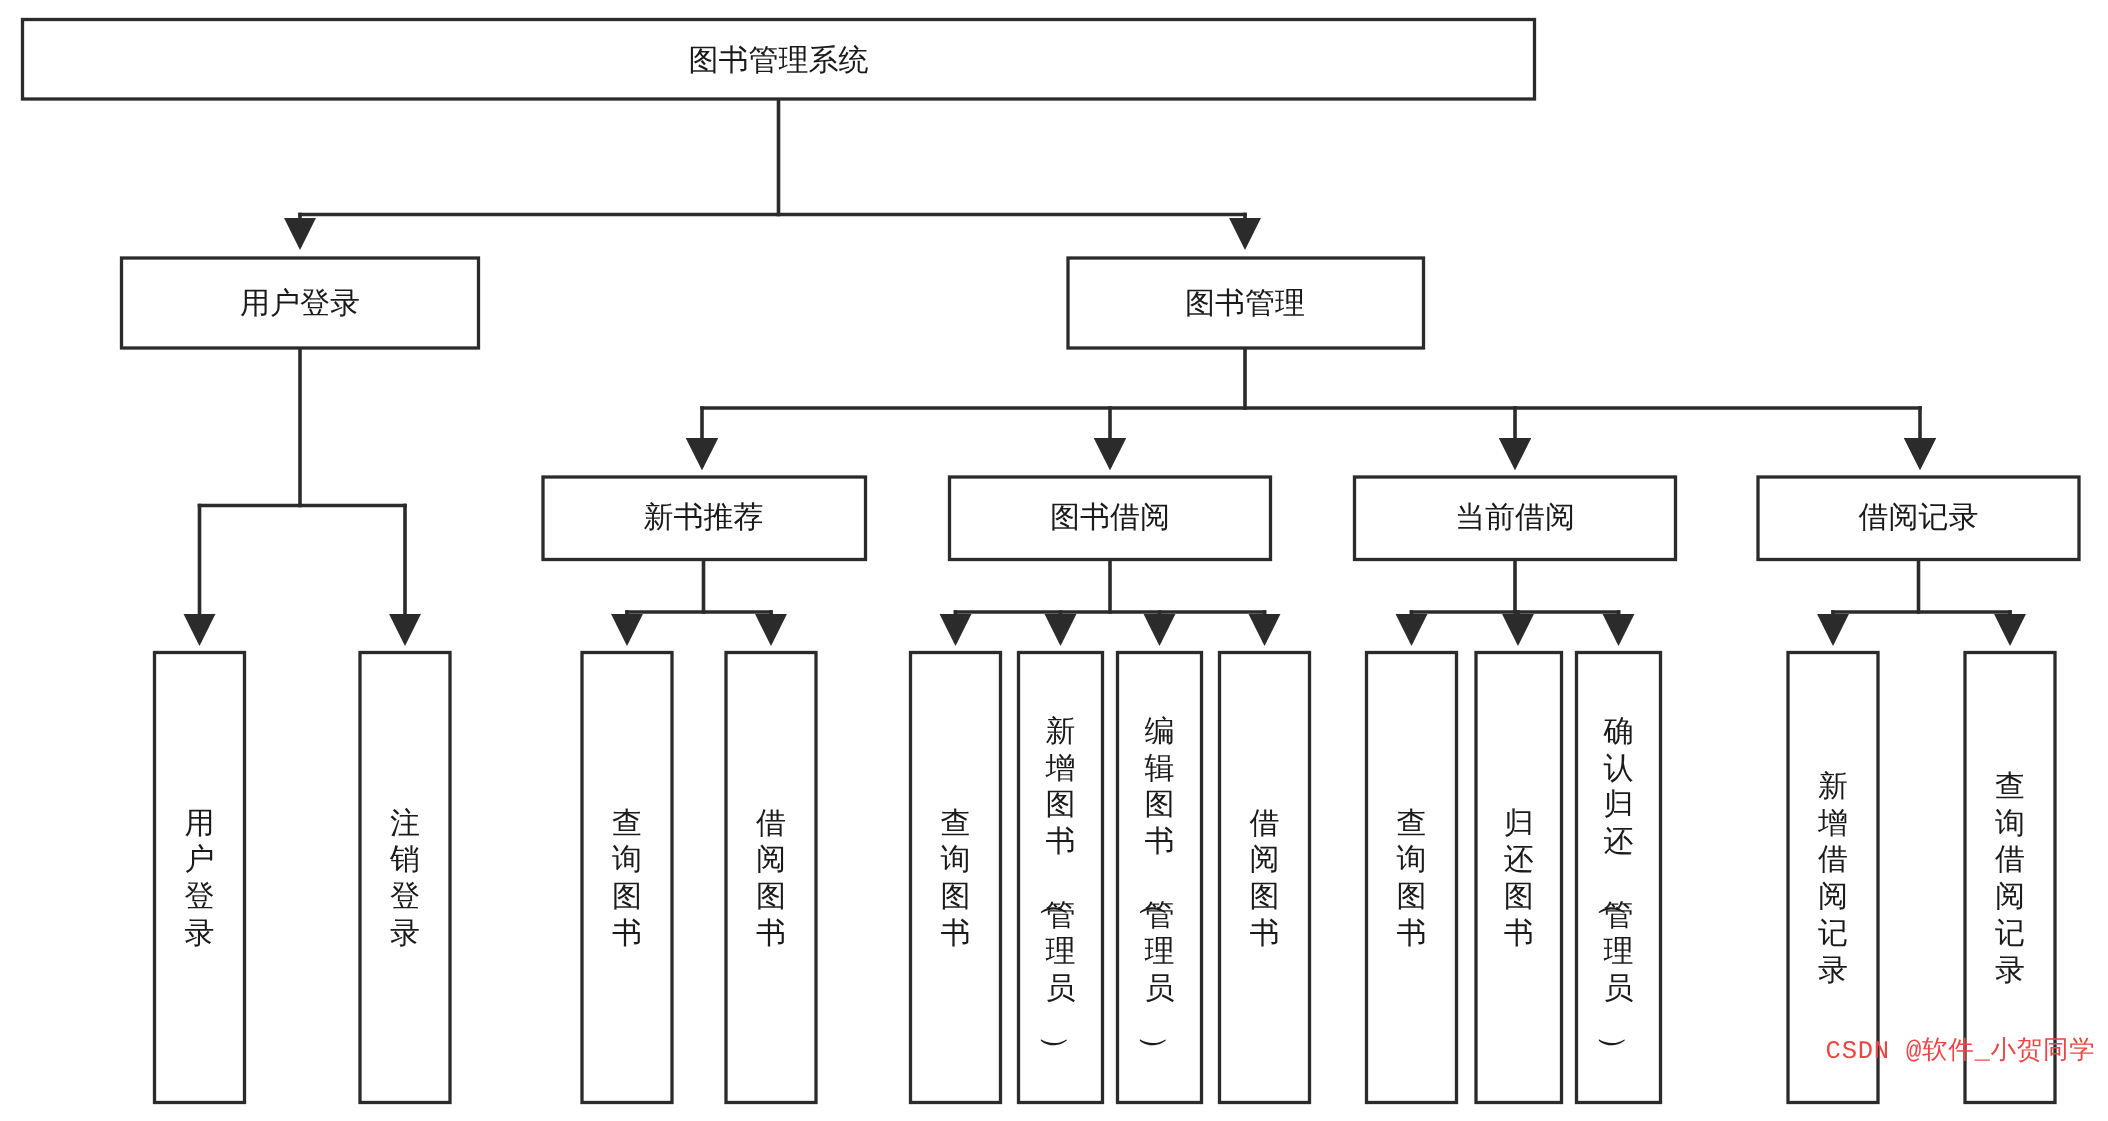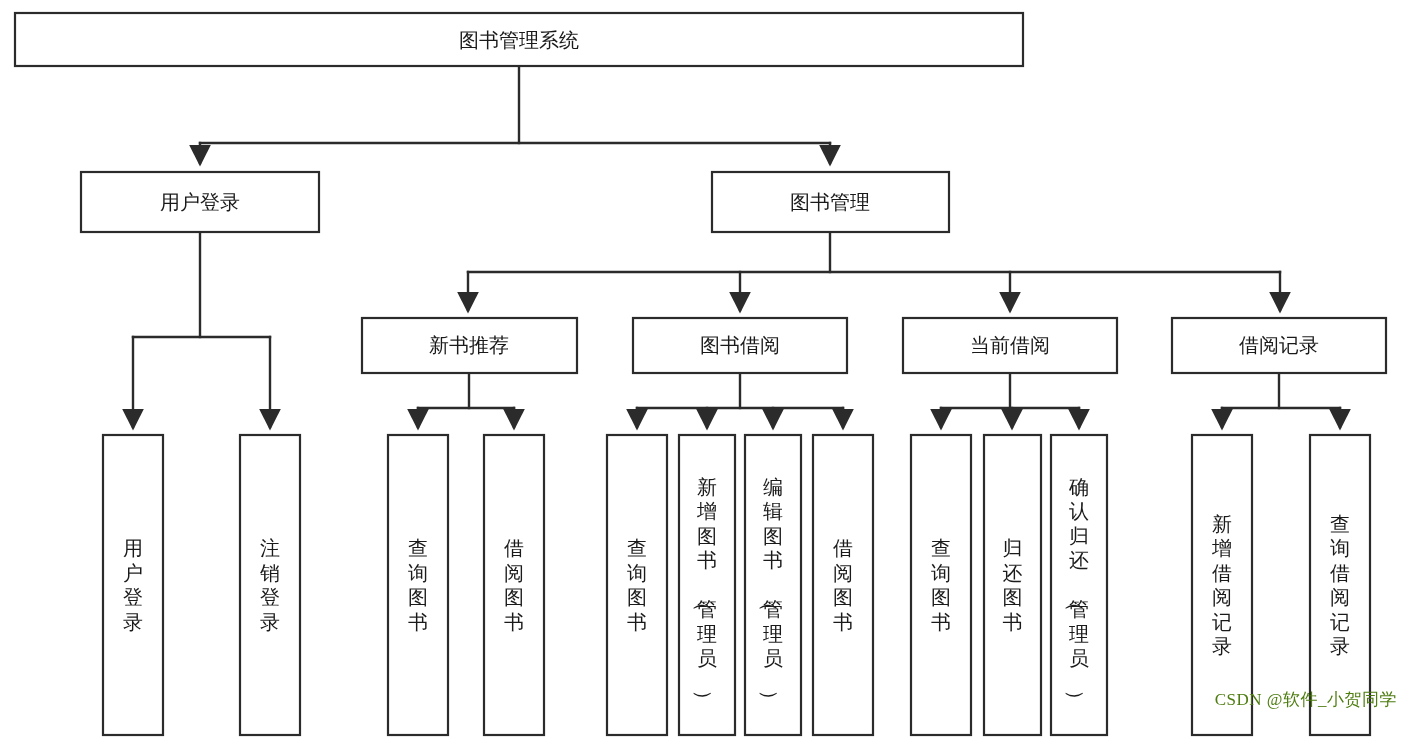--- a/index.html
+++ b/index.html
@@ -51,23 +51,23 @@
   .node-label-v {
     font-family: "DejaVu Sans", "Liberation Sans", sans-serif;
     font-size: 20px;
     fill: #1a1a1a;
     text-anchor: middle;
   }
   .watermark {
     position: absolute;
     right: 8px;
     bottom: 4px;
-    font-family: Liberation Serif, serif;
+    font-family: Liberation Mono, monospace;
     font-size: 17px;
-    color: #4d7c0f;
+    color: #ef4444;
     white-space: nowrap;
     letter-spacing: 0.5px;
     user-select: none;
   }
 </style>
 </head>
 <body>
 
 <div id="diagram-root">
 

